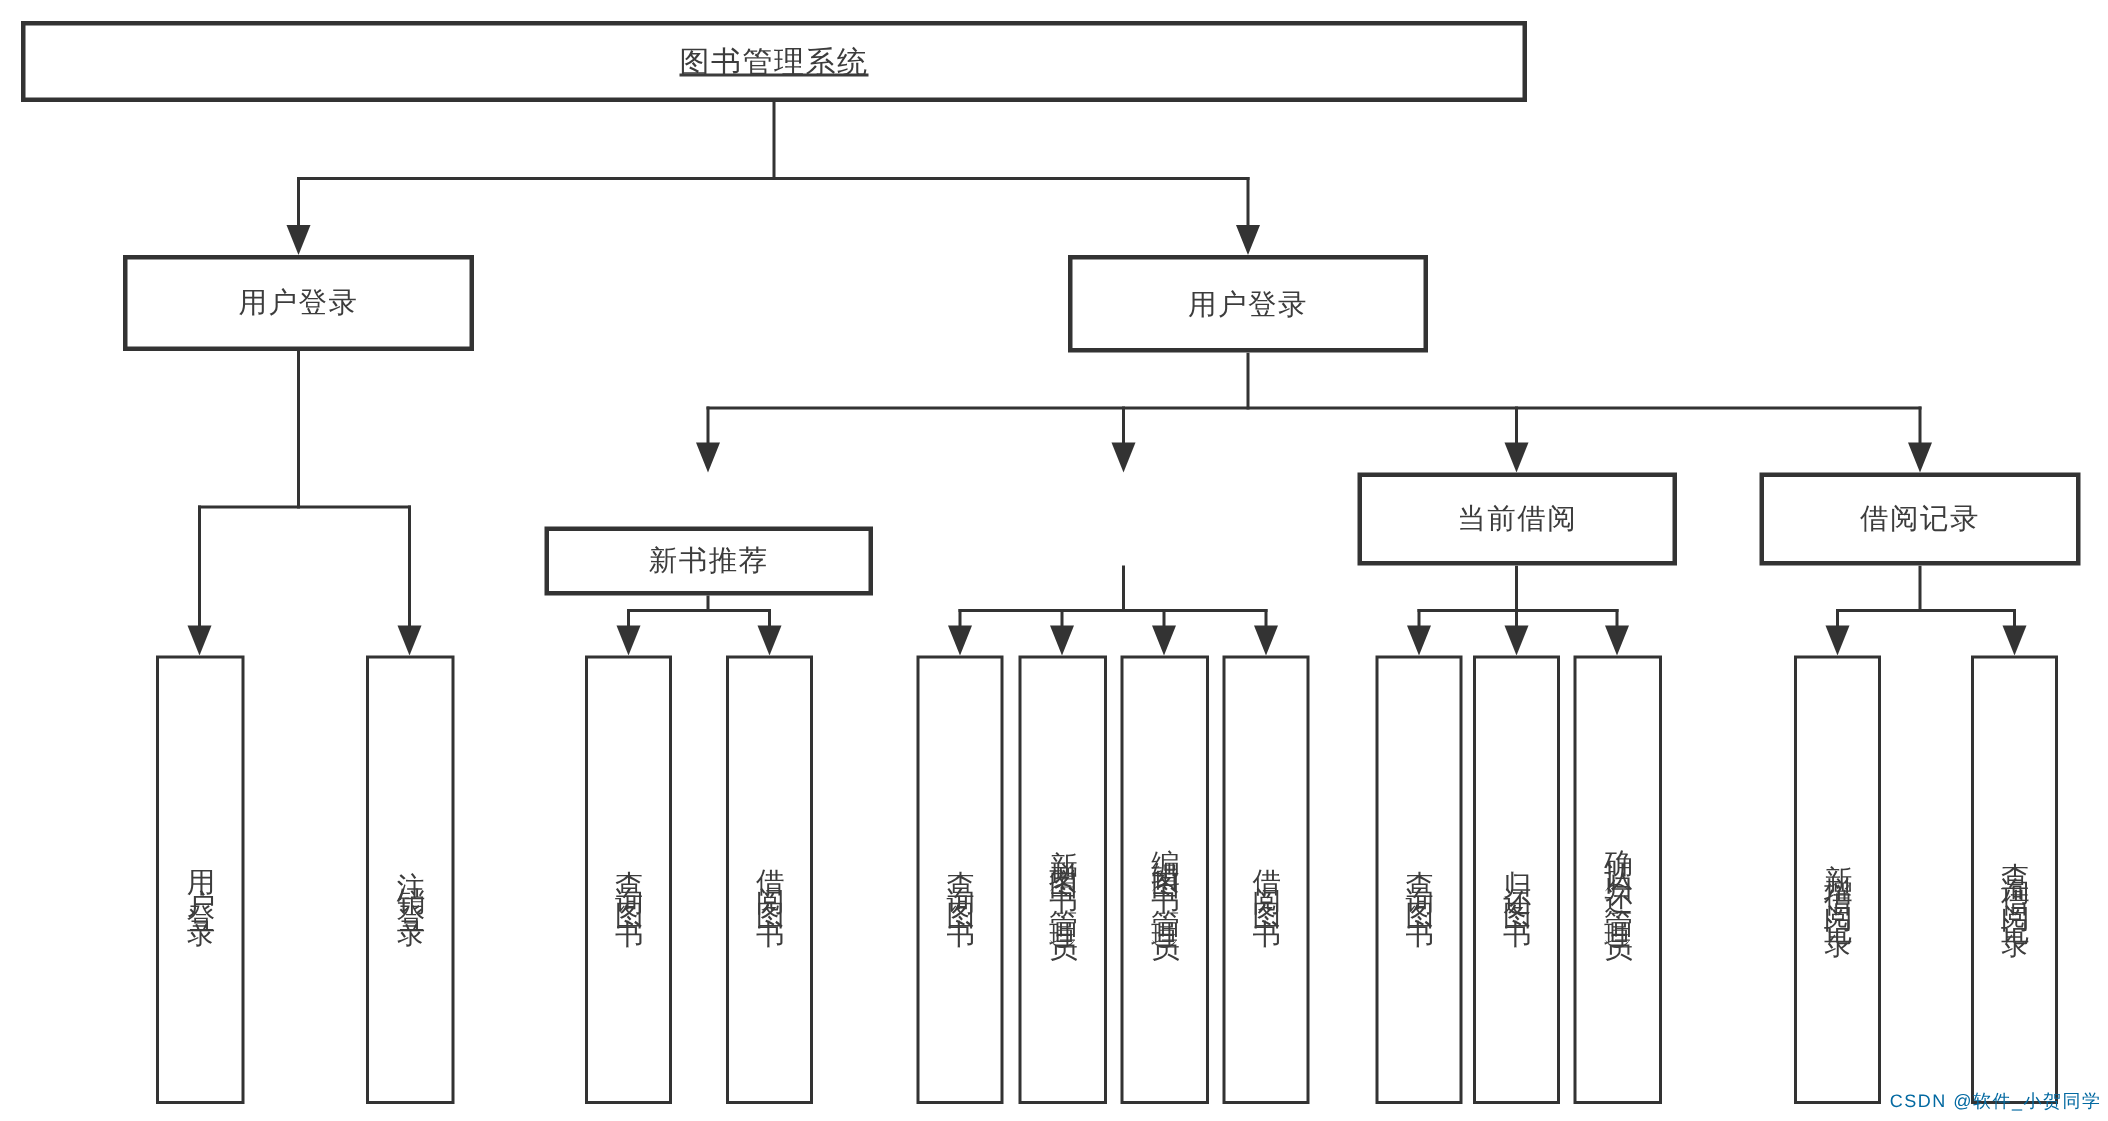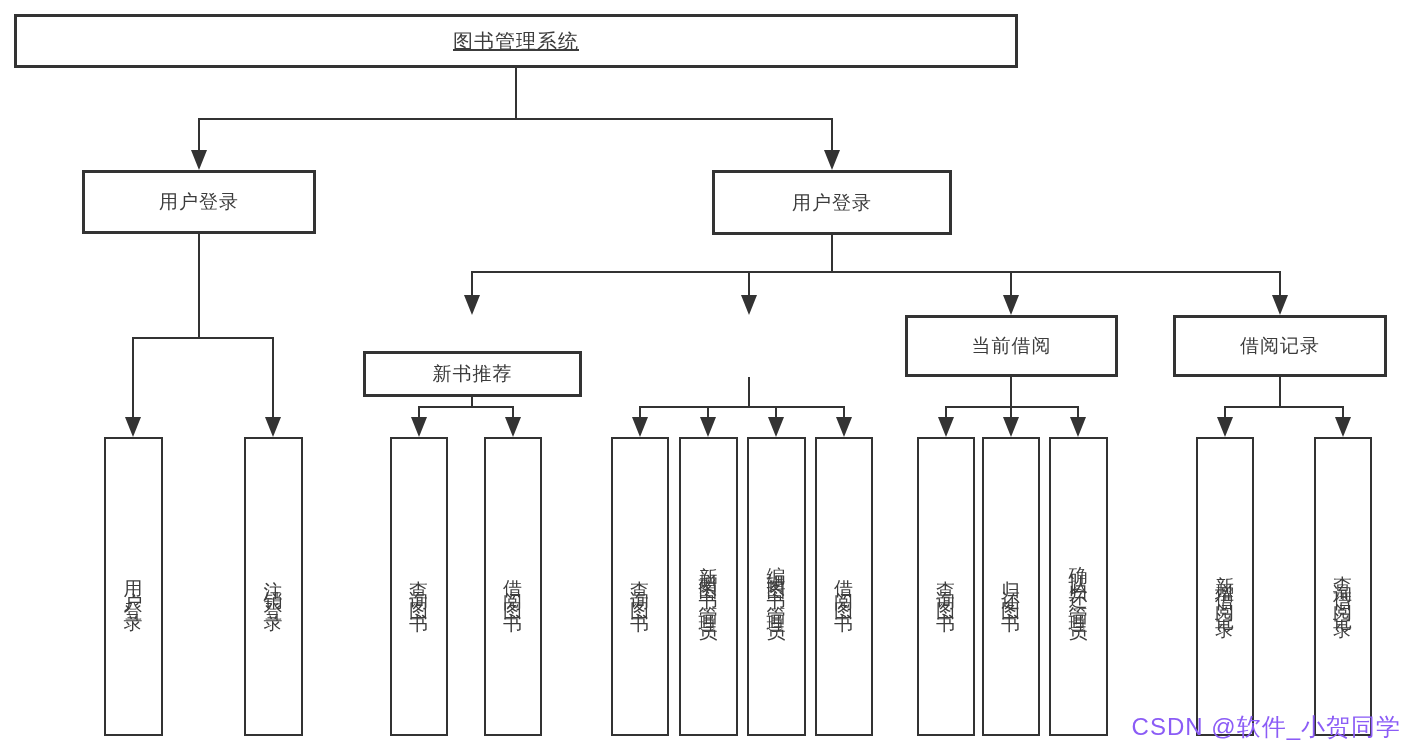--- a/index.html
+++ b/index.html
@@ -35,22 +35,22 @@
   .hline{position:absolute;height:2px;background:#333333;z-index:1;}
   .arr{
     position:absolute;width:0;height:0;z-index:1;
     border-left:8px solid transparent;
     border-right:8px solid transparent;
     border-top:20px solid #333333;
   }
   .watermark{
     position:absolute;
     right:4px;bottom:4px;
-    color:#8b5cf6;
-    font-size:24px;
+    color:#0369a1;
+    font-size:12px;
     letter-spacing:1px;
     z-index:3;
     white-space:nowrap;
   }
 </style>
 </head>
 <body>
 
 <div class="canvas">
 

